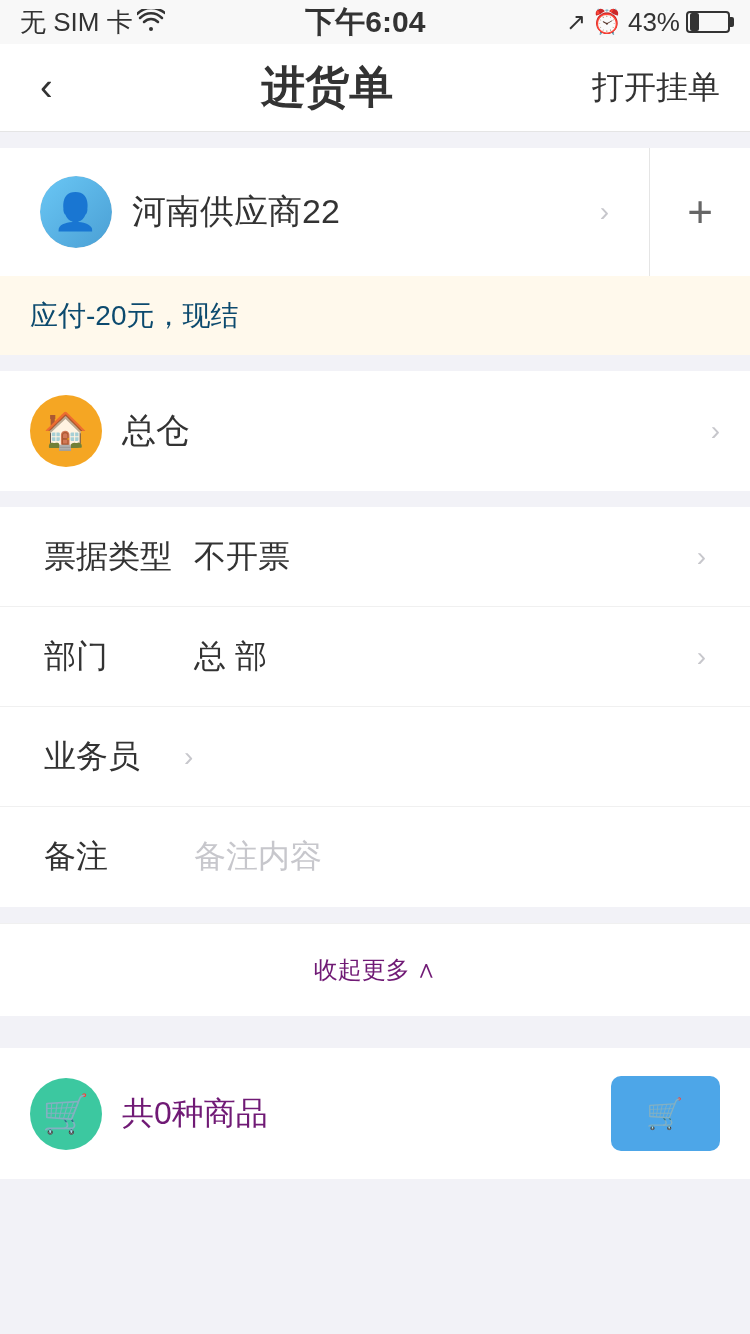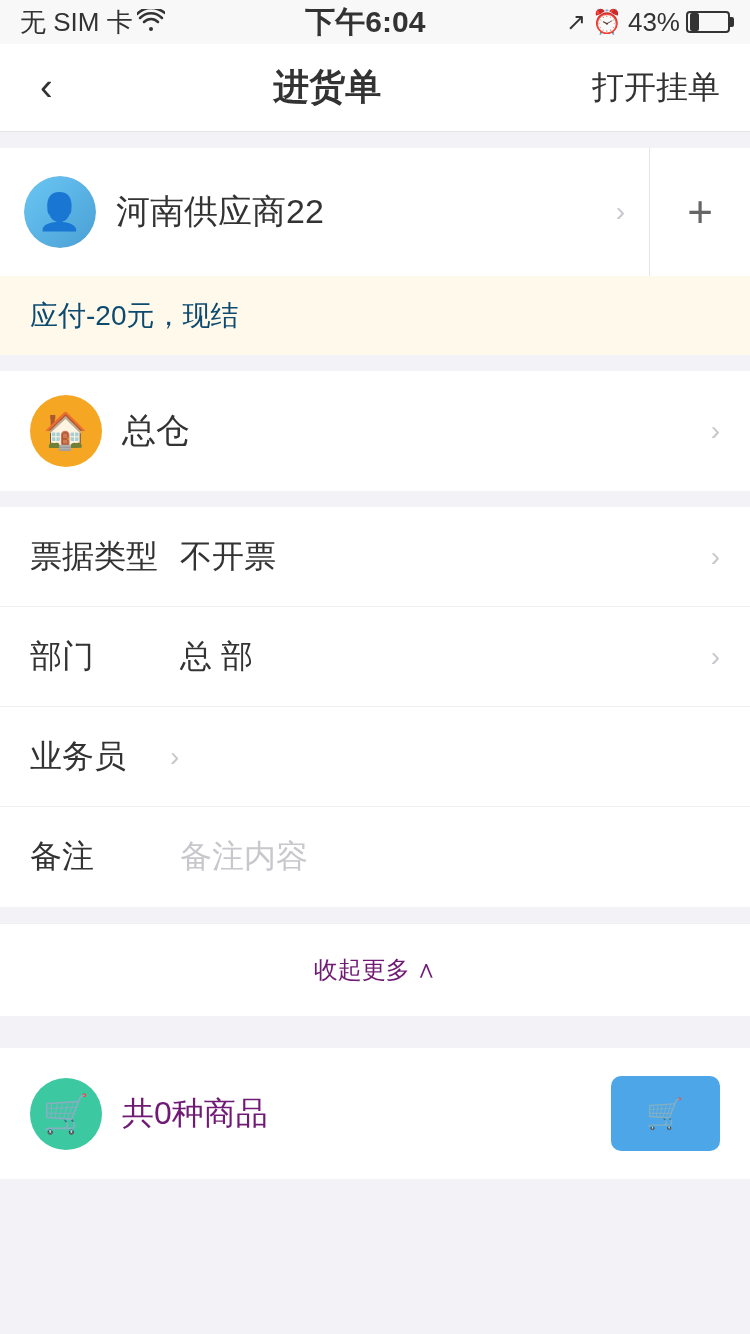--- a/index.html
+++ b/index.html
@@ -54,21 +54,21 @@
       padding: 0 30px;
       border-bottom: 1px solid #e5e5e5;
     }
     .nav-back {
       font-size: 38px;
       color: #333;
       cursor: pointer;
       padding: 10px;
     }
     .nav-title {
-      font-size: 36px;
+      font-size: 44px;
       font-weight: 600;
       color: #333;
     }
     .nav-action {
       font-size: 32px;
       color: #333;
       cursor: pointer;
     }
 
     
@@ -84,21 +84,21 @@
     .supplier-section {
       background: #fff;
       margin-bottom: 0;
       display: flex;
       align-items: stretch;
     }
     .supplier-main {
       flex: 1;
       display: flex;
       align-items: center;
-      padding: 28px 24px;
+      padding: 28px 40px;
       border-right: 1px solid #e5e5e5;
       cursor: pointer;
     }
     .supplier-avatar {
       width: 72px; height: 72px; border-radius: 50%;
       background: #e0e0e0;
       display: flex; align-items: center; justify-content: center;
       margin-right: 20px;
       flex-shrink: 0;
       overflow: hidden;
@@ -139,21 +139,21 @@
     .notice-text {
       font-size: 28px;
       color: #0c4a6e;
     }
 
     
     .row-item {
       background: #fff;
       display: flex;
       align-items: center;
-      padding: 0 30px;
+      padding: 0 44px;
       height: 100px;
       border-bottom: 1px solid #f0f0f0;
       cursor: pointer;
     }
     .row-item:last-child { border-bottom: none; }
     .row-label {
       font-size: 32px;
       color: #333;
       min-width: 130px;
     }

